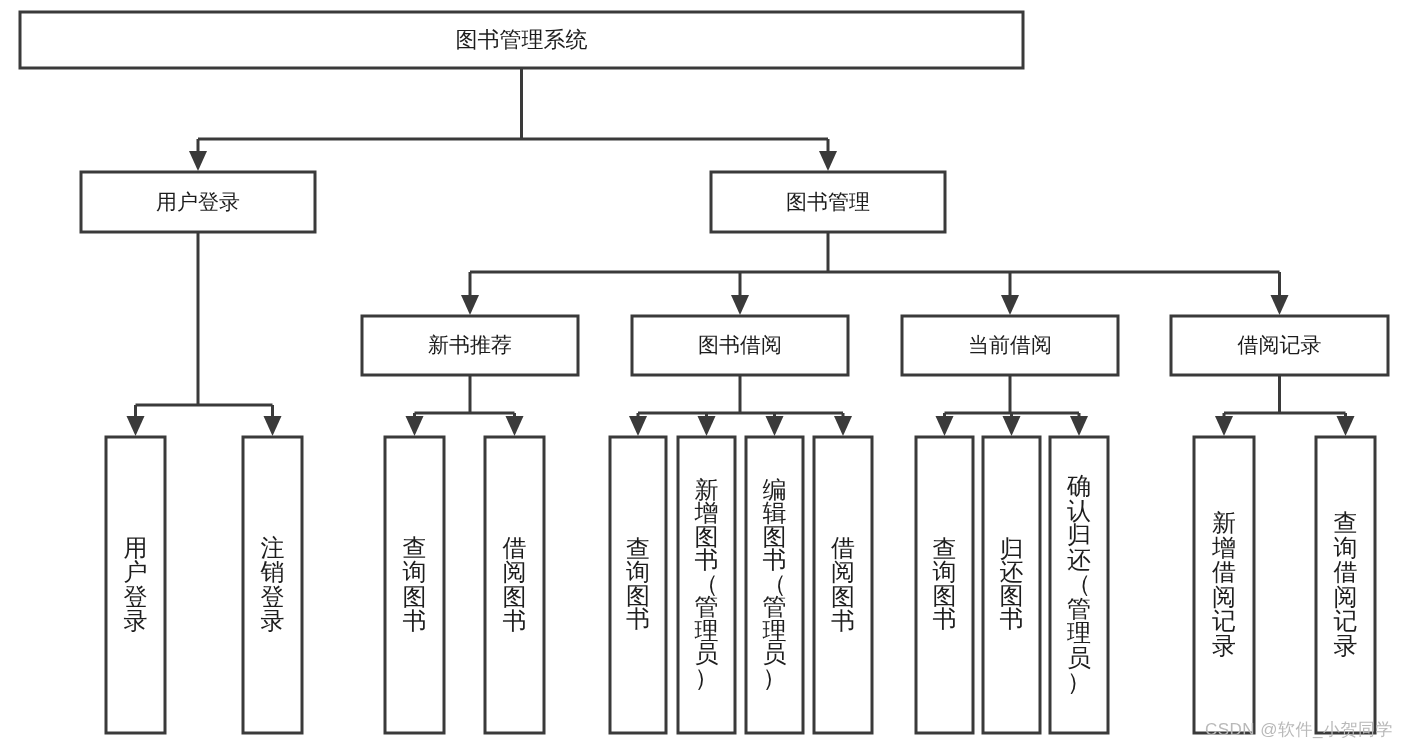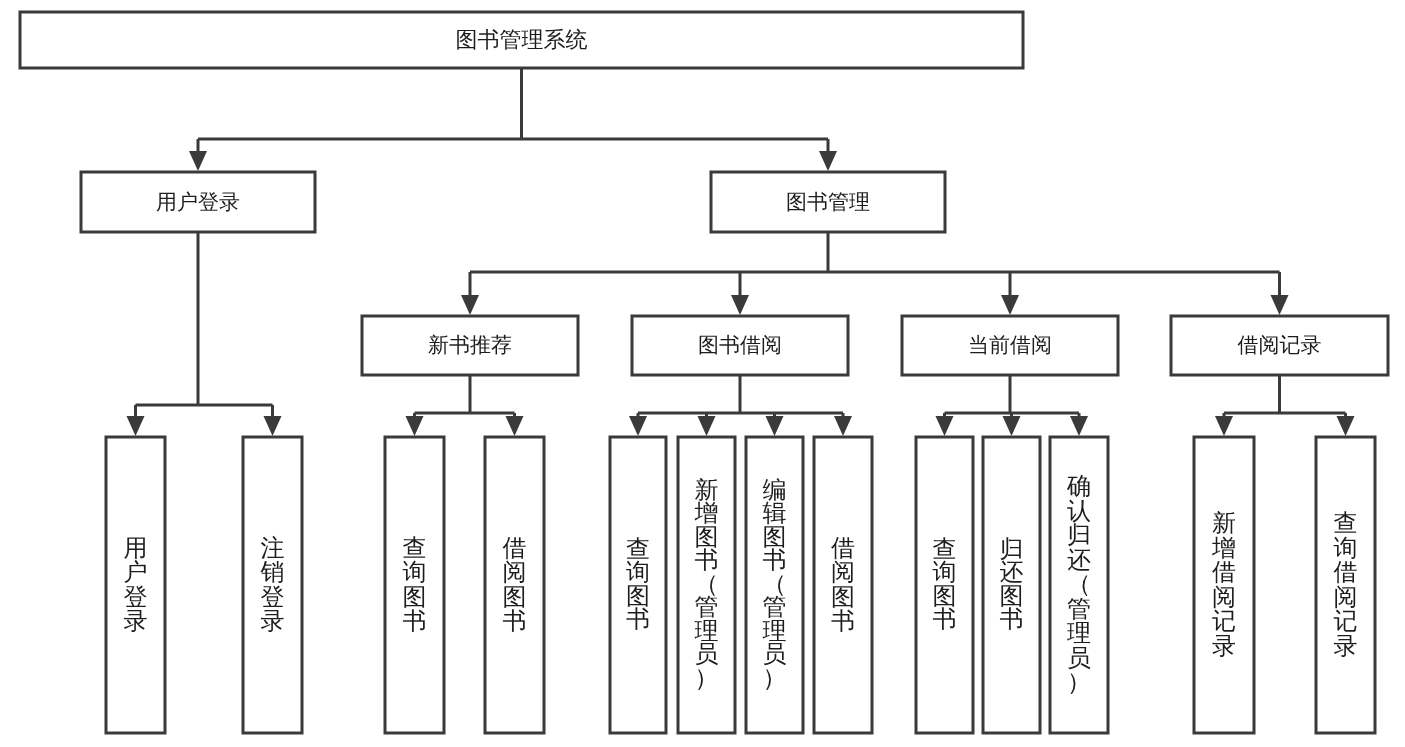--- a/index.html
+++ b/index.html
@@ -205,14 +205,15 @@
           <rect x="1194" y="437" width="60" height="296" class="nodebox"></rect>
           <text x="1224" y="531.05" class="vlabel" font-size="23"><tspan x="1224" dy="0">新</tspan><tspan x="1224" dy="24.5">增</tspan><tspan x="1224" dy="24.5">借</tspan><tspan x="1224" dy="24.5">阅</tspan><tspan x="1224" dy="24.5">记</tspan><tspan x="1224" dy="24.5">录</tspan></text>
         </g>
         <g>
           <rect x="1316" y="437" width="59" height="296" class="nodebox"></rect>
           <text x="1345.5" y="531.05" class="vlabel" font-size="23"><tspan x="1345.5" dy="0">查</tspan><tspan x="1345.5" dy="24.5">询</tspan><tspan x="1345.5" dy="24.5">借</tspan><tspan x="1345.5" dy="24.5">阅</tspan><tspan x="1345.5" dy="24.5">记</tspan><tspan x="1345.5" dy="24.5">录</tspan></text>
         </g>
       </g>
   </svg>
 
+  <div class="watermark">CSDN @软件_小贺同学</div>
 
 </div>
 
 </body></html>

